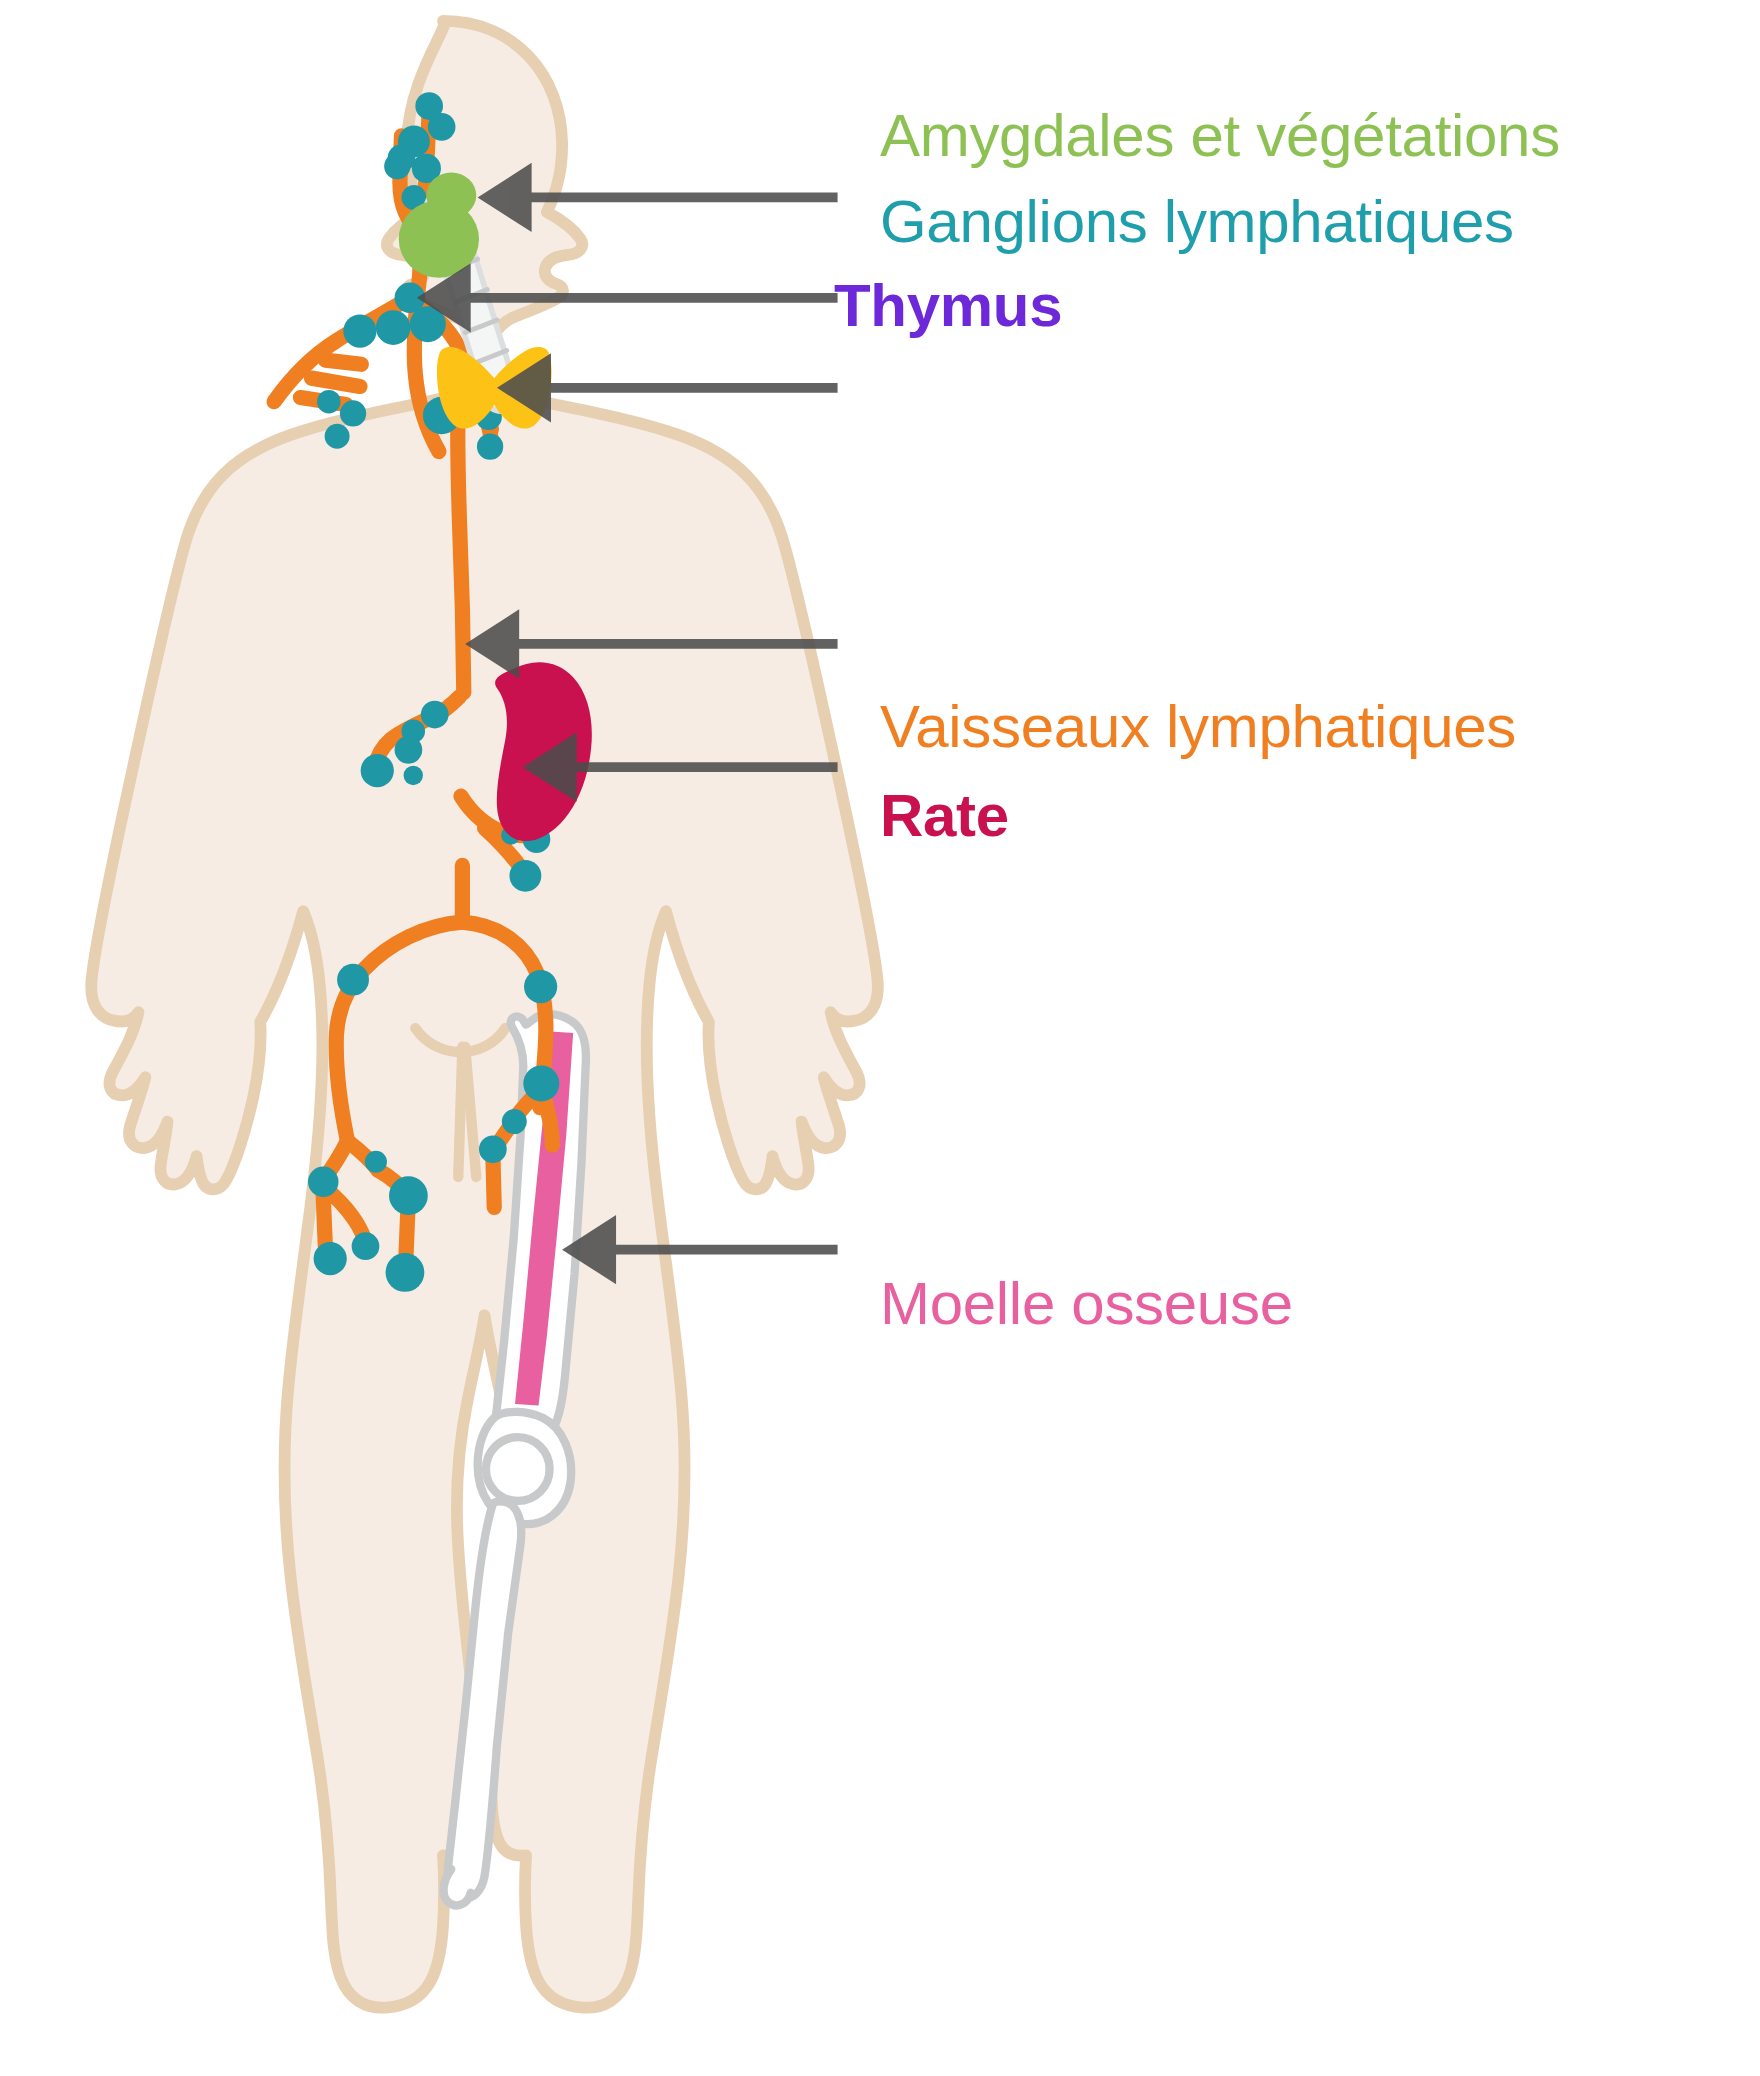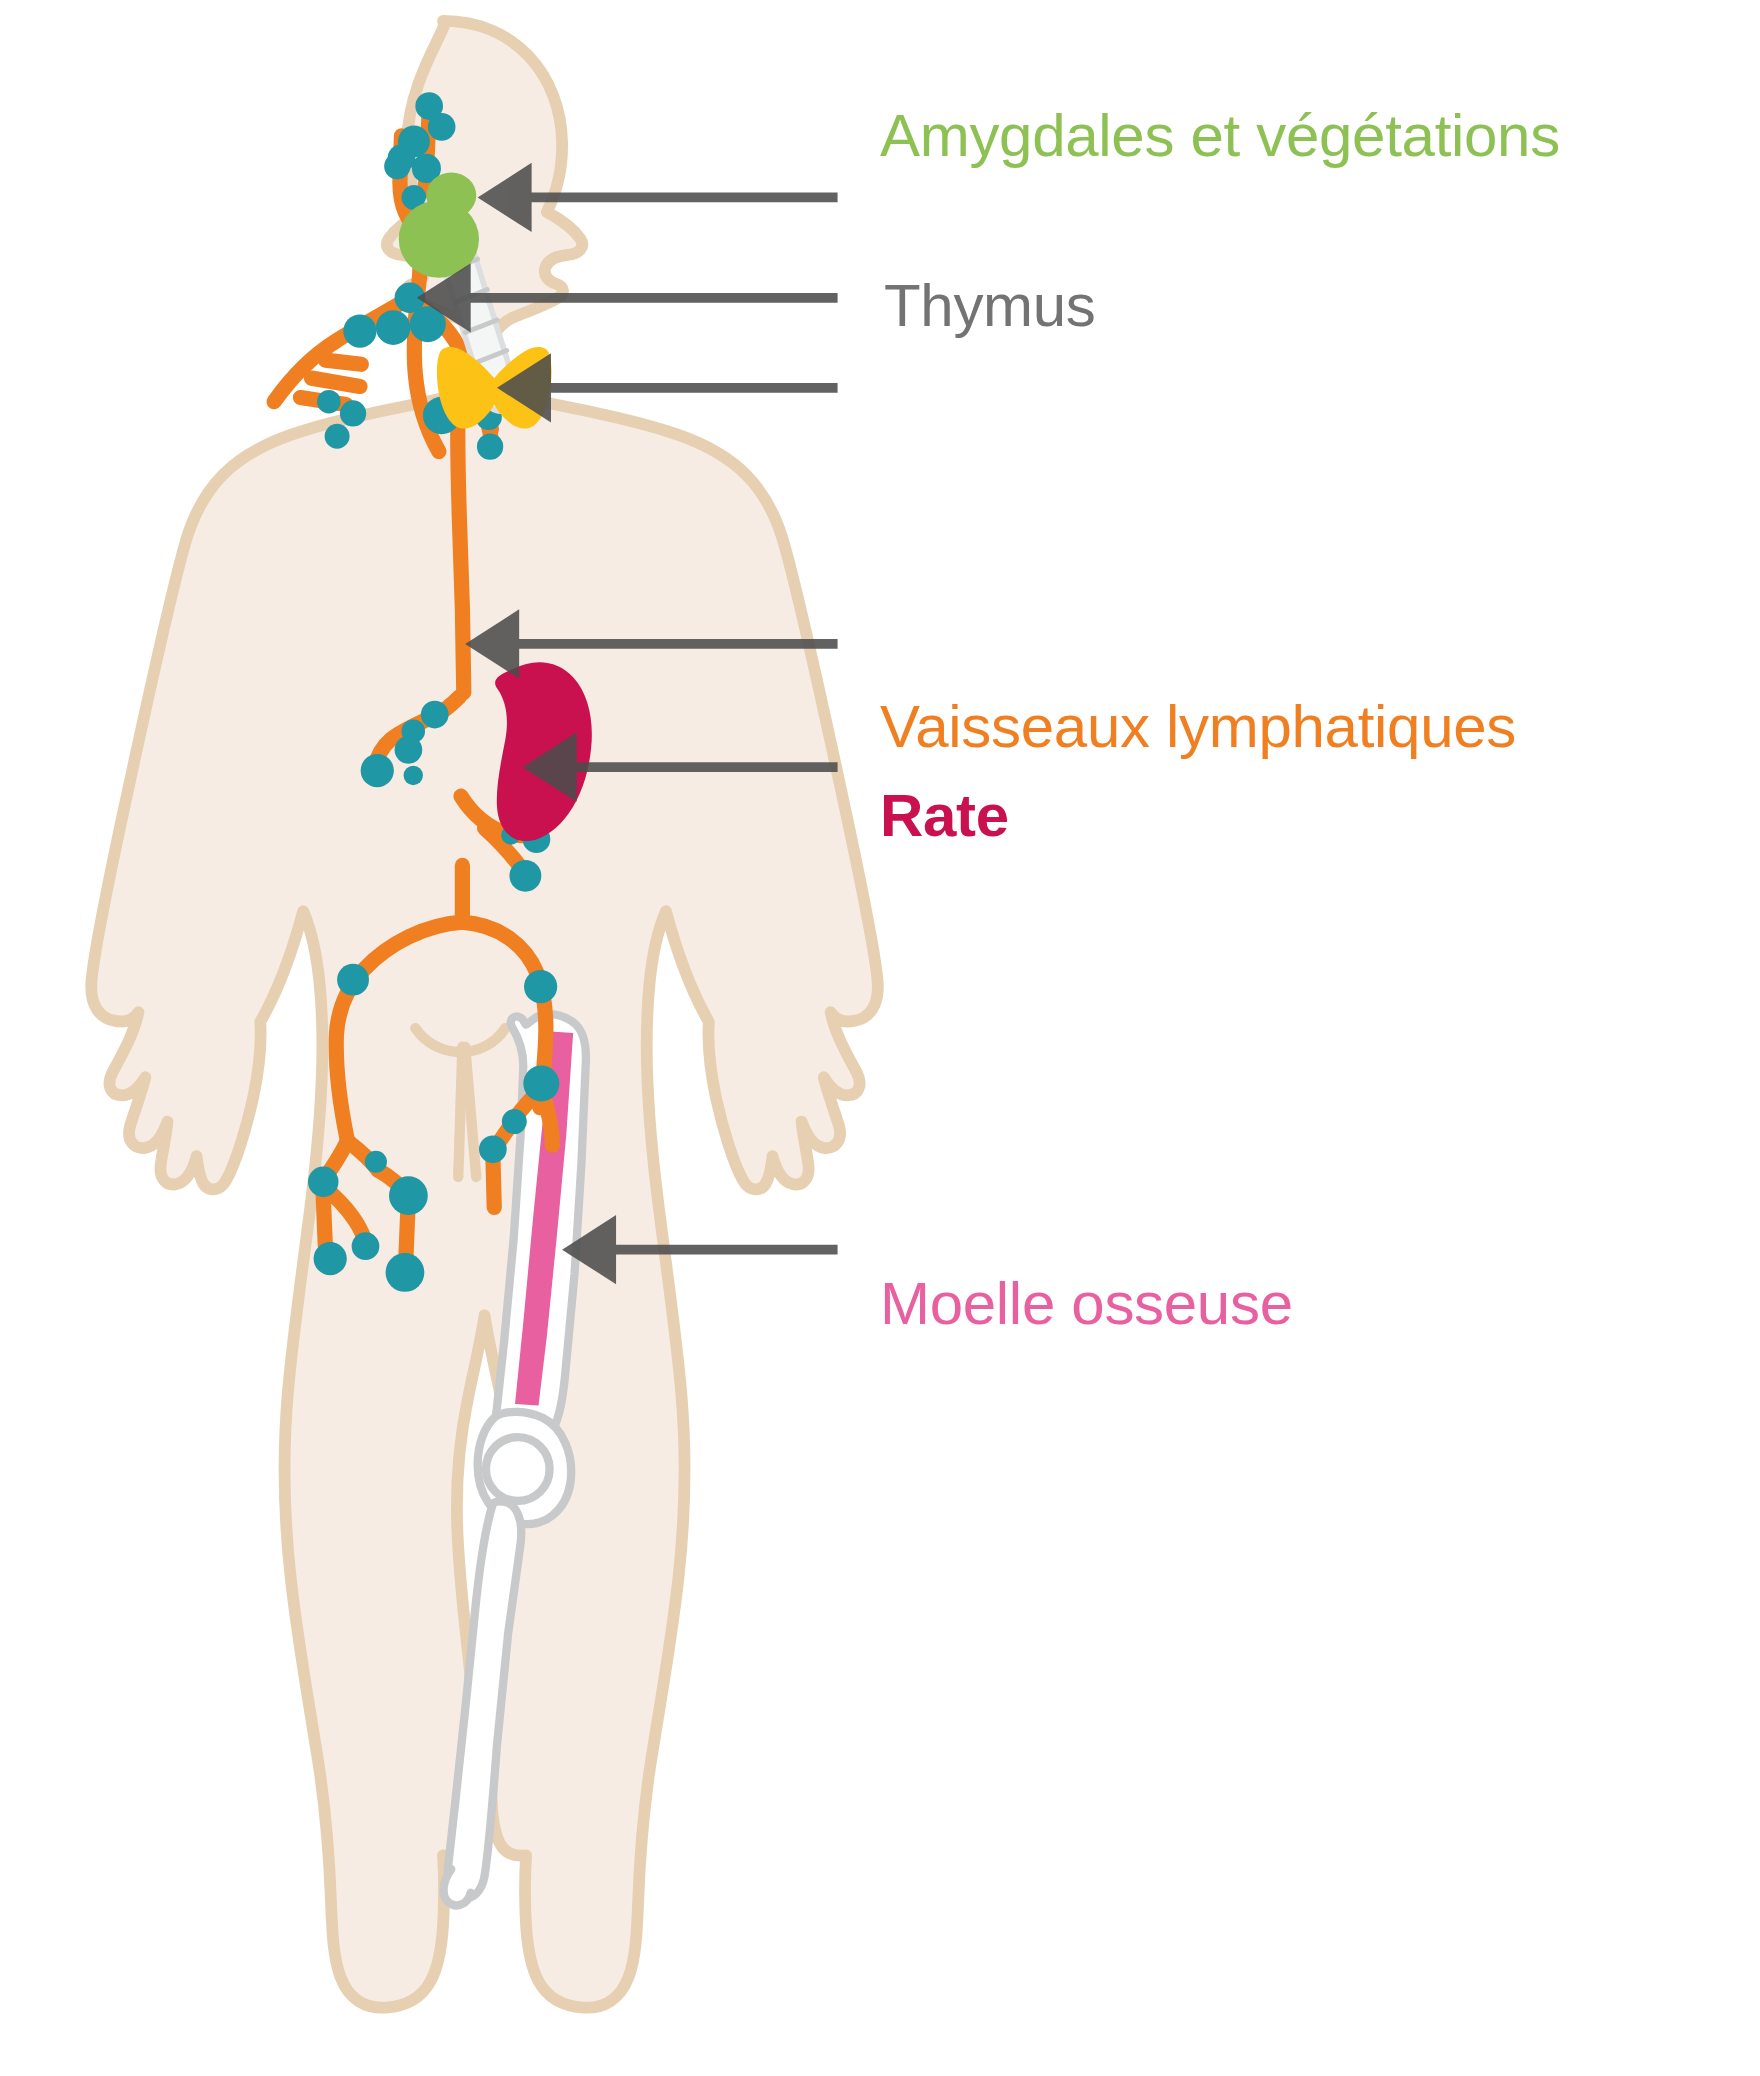--- a/index.html
+++ b/index.html
@@ -345,19 +345,20 @@
           <polygon points="755,1108 833,1058 833,1158" fill="#4d4d4d"></polygon>
         </g>
         <g opacity="0.88">
           <line x1="1210" y1="1805" x2="884" y2="1805" stroke="#4d4d4d" stroke-width="14"></line>
           <polygon points="812,1805 890,1755 890,1855" fill="#4d4d4d"></polygon>
         </g>
       </g>
   </svg>
 
   <div class="lbl" style="left:880px;top:106px;color:#8dc153;">Amygdales et végétations</div>
-  <div class="lbl" style="left:884px;top:276px;color:#737373;">Thymus</div>
+  <div class="lbl" style="left:880px;top:192px;color:#1f9eab;">Ganglions lymphatiques</div>
+  <div class="lbl" style="left:834px;top:276px;color:#6d28d9;font-weight:bold;">Thymus</div>
   <div class="lbl" style="left:880px;top:697px;color:#f07f22;text-align:right;">Vaisseaux lymphatiques</div>
   <div class="lbl" style="left:880px;top:786px;color:#c8114e;font-weight:bold;">Rate</div>
   <div class="lbl" style="left:880px;top:1274px;color:#e8609f;text-align:right;">Moelle osseuse</div>
 
 </div>
 
 
 </body></html>

